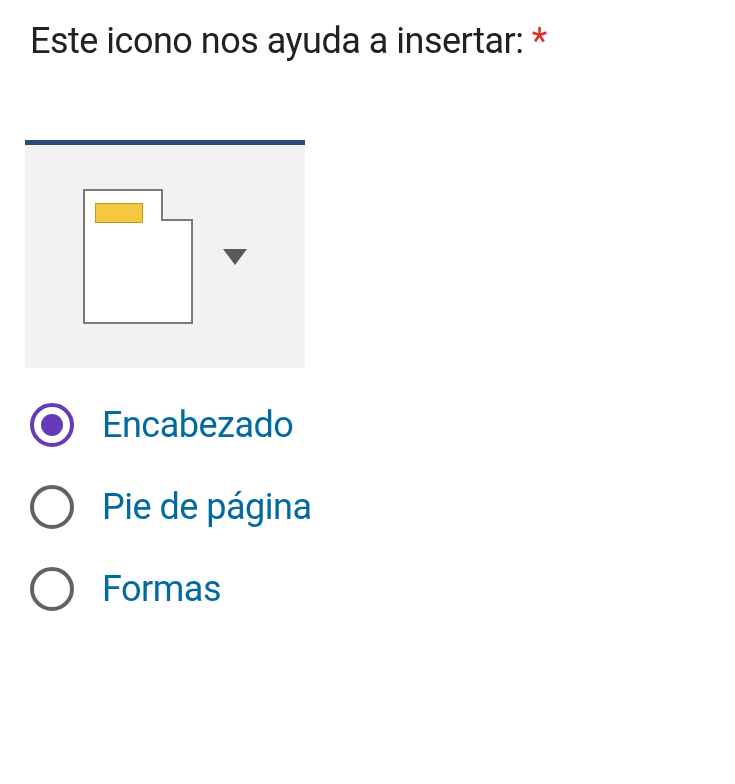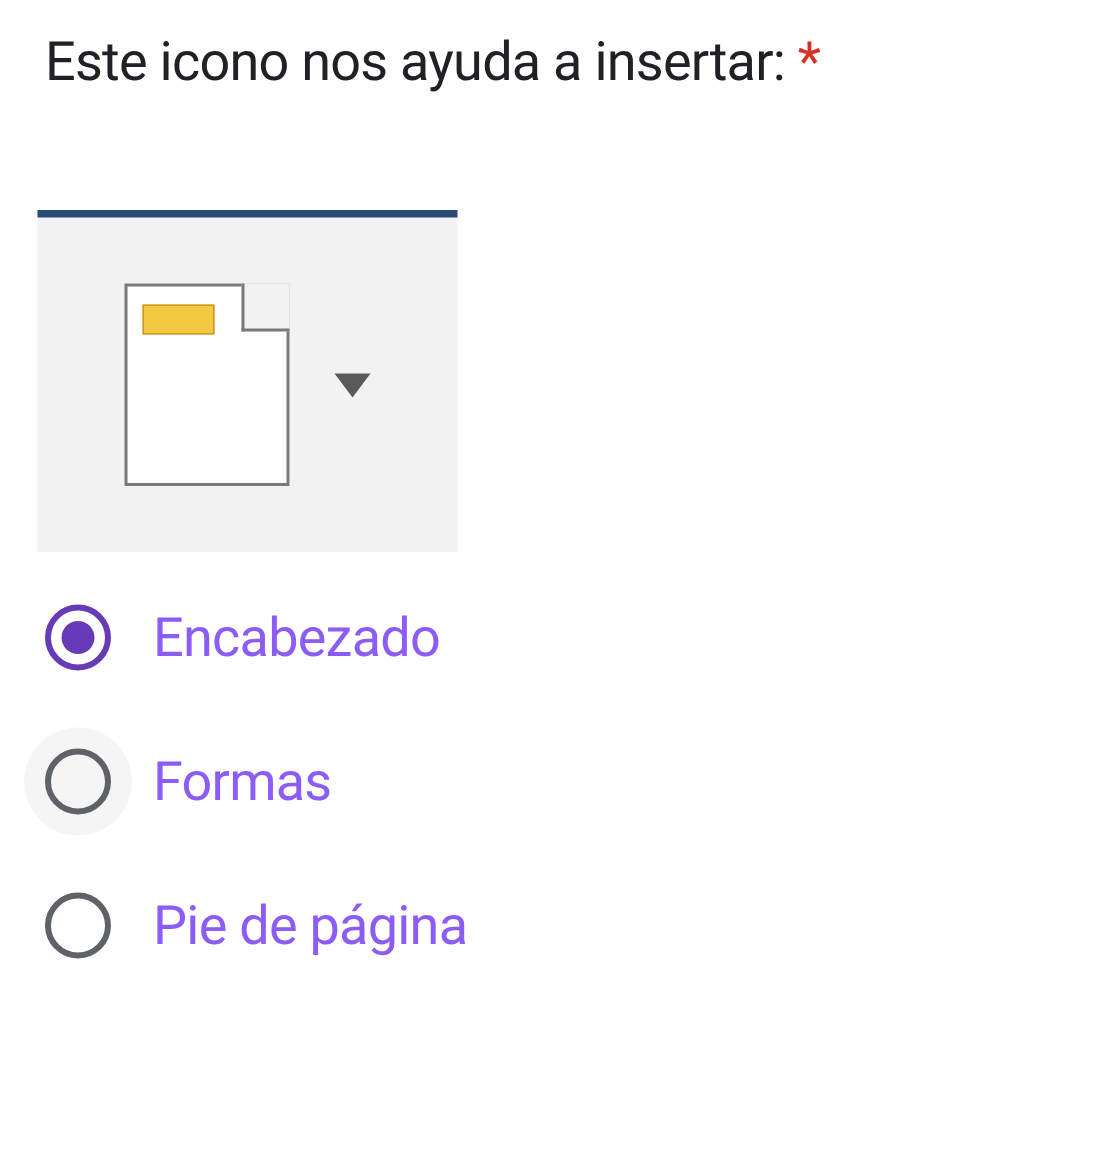--- a/index.html
+++ b/index.html
@@ -106,21 +106,21 @@
       border-color: #673ab7;
     }
     .radio-inner {
       width: 22px;
       height: 22px;
       background: #673ab7;
       border-radius: 50%;
     }
     .radio-label {
       font-size: 36px;
-      color: #8b5cf6;
+      color: #0369a1;
       letter-spacing: -0.5px;
     }
     .radio-option:nth-child(2) .radio-circle-wrapper {
       background: rgba(0,0,0,0.04);
       border-radius: 50%;
       width: 72px;
       height: 72px;
       display: flex;
       align-items: center;
       justify-content: center;
@@ -147,22 +147,22 @@
 </div>
 
 <div class="radio-options">
   <div class="radio-option">
     <div class="radio-circle selected">
       <div class="radio-inner"></div>
     </div>
     <span class="radio-label">Encabezado</span>
   </div>
   <div class="radio-option">
+    <div class="radio-circle"></div>
+    <span class="radio-label">Pie de página</span>
+  </div>
+  <div class="radio-option">
     <div class="radio-circle-wrapper">
       <div class="radio-circle"></div>
     </div>
     <span class="radio-label">Formas</span>
   </div>
-  <div class="radio-option">
-    <div class="radio-circle"></div>
-    <span class="radio-label">Pie de página</span>
-  </div>
 </div>
 
 </body></html>

